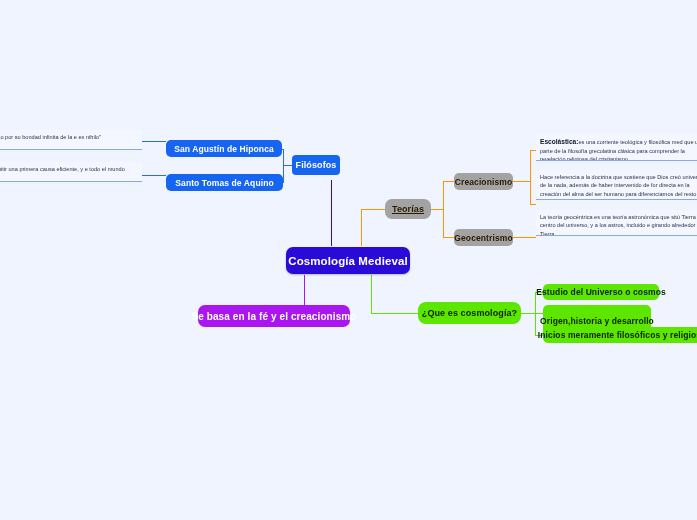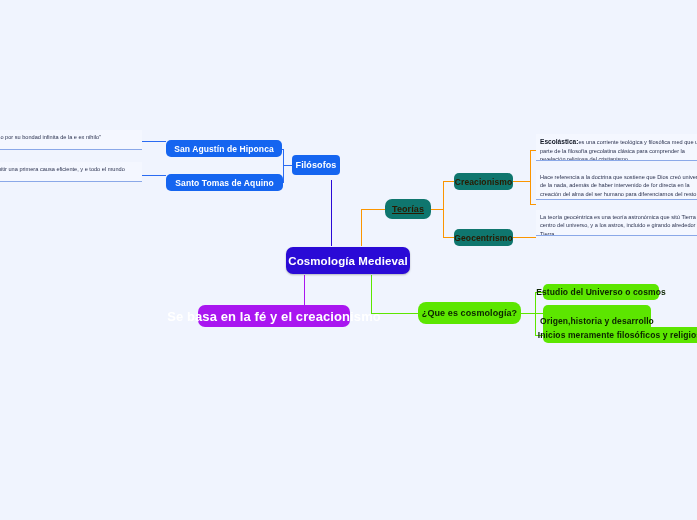--- a/index.html
+++ b/index.html
@@ -44,41 +44,41 @@
   .node.blue {
     background: #1565f0;
     color: #ffffff;
     font-size: 8.5px;
     border-radius: 5px;
   }
   .node.blue.lvl1 { font-size: 9px; border-radius: 4px; }
 
   
   .node.orange {
-    background: #0f766e;
+    background: #a3a3a3;
     color: #2b1a00;
     font-size: 8.5px;
     border-radius: 5px;
   }
   .node.orange.lvl1 { font-size: 9px; border-radius: 7px; }
 
   
   .node.green {
     background: #5ce600;
     color: #0b2400;
     font-size: 8.5px;
     border-radius: 5px;
   }
   .node.green.lvl1 { font-size: 9px; border-radius: 8px; }
 
   
   .node.magenta {
     background: #a916f0;
     color: #ffffff;
-    font-size: 13px;
+    font-size: 10px;
     border-radius: 7px;
   }
 
   
   .note {
     position: absolute;
     box-sizing: border-box;
     background: #f4f7ff;
     color: #2c3350;
     font-size: 5.6px;

